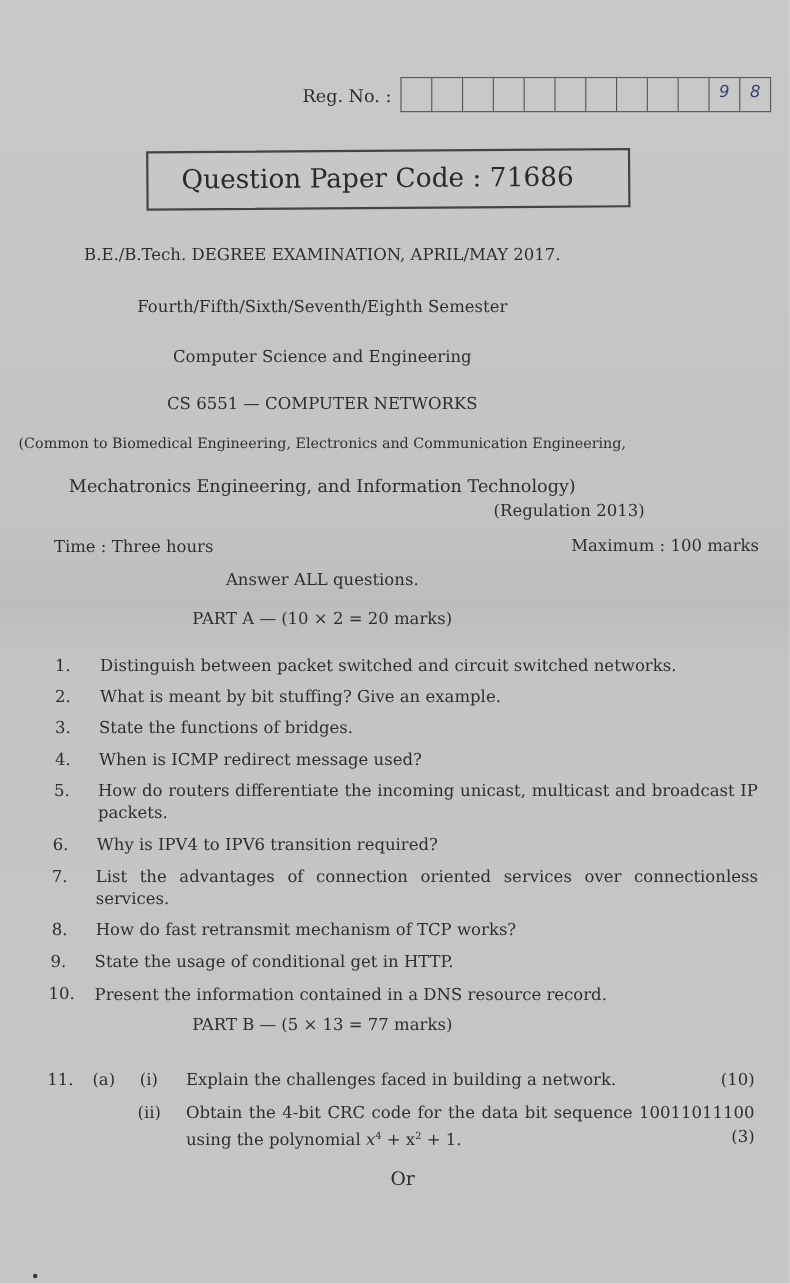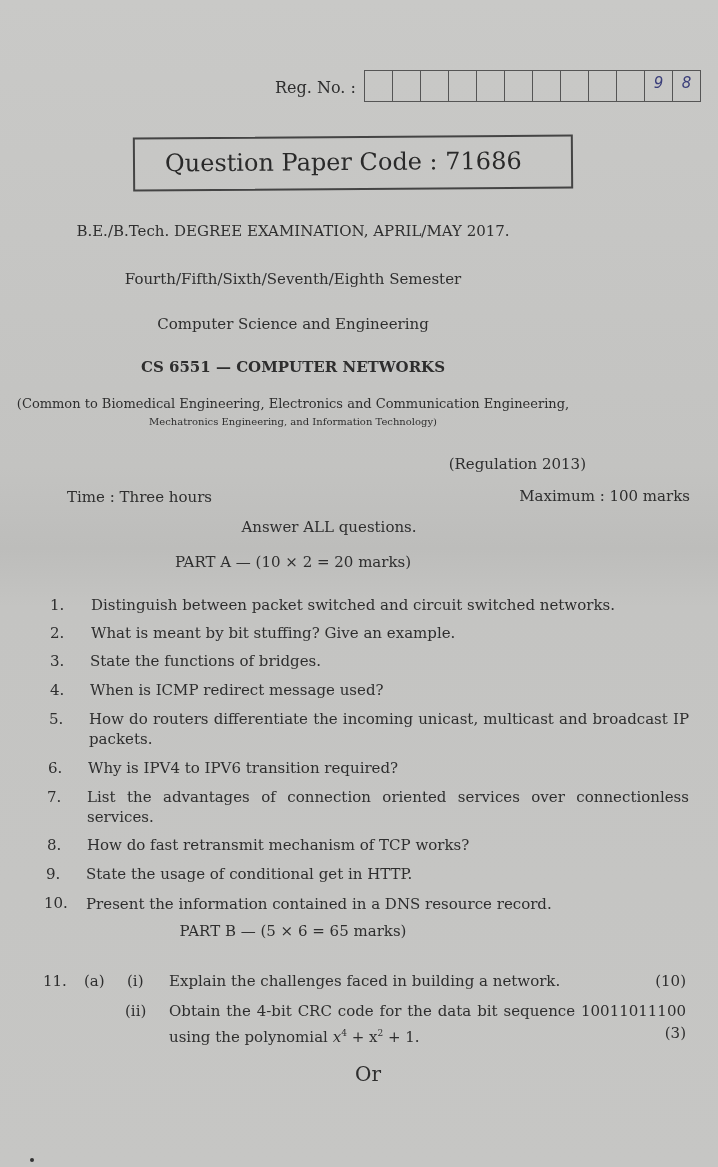--- a/index.html
+++ b/index.html
@@ -11,21 +11,21 @@
     position: relative;
   }
   .abs { position: absolute; }
   .reg-label { left: 275px; top: 78px; font-size: 16px; }
   .reg-boxes { left: 364px; top: 70px; display: flex; border: 1px solid #555; }
   .reg-box { width: 27px; height: 30px; border-right: 1px solid #555; font-family: "DejaVu Sans", sans-serif; color: #3b3f7a; font-style: italic; font-size: 15px; text-align: center; line-height: 24px; }
   .reg-box:last-child { border-right: none; }
   .code-box { left: 133px; top: 136px; width: 436px; height: 50px; border: 2px solid #444; transform: rotate(-0.4deg); }
   .code-text { position: absolute; left: 30px; top: 10px; font-size: 24px; color: #2a2a2a; }
   .center { left: 0; width: 586px; text-align: center; font-size: 15px; }
-  .line { font-size: 15px; margin-left: 18px; }
+  .line { font-size: 15px; }
   .q-num { position: absolute; font-size: 15px; }
   .q-text { position: absolute; font-size: 15px; line-height: 20px; }
   .marks { position: absolute; font-size: 15px; margin-left: 15px; }
   .justify { text-align: justify; text-align-last: justify; }
   .sup { font-size: 9px; vertical-align: super; }
   .dot { left: 30px; top: 1158px; width: 4px; height: 4px; background: #333; border-radius: 50%; }
 </style>
 </head>
 <body>
 
@@ -45,27 +45,27 @@
   <div class="reg-box">8</div>
 </div>
 
 <div class="abs code-box">
   <div class="code-text">Question Paper Code : 71686</div>
 </div>
 
 <div class="abs center" style="top:222px;">B.E./B.Tech. DEGREE EXAMINATION, APRIL/MAY 2017.</div>
 <div class="abs center" style="top:270px;">Fourth/Fifth/Sixth/Seventh/Eighth Semester</div>
 <div class="abs center" style="top:315px;">Computer Science and Engineering</div>
-<div class="abs center" style="top:358px;font-weight:bold;">CS 6551 — COMPUTER NETWORKS</div>
+<div class="abs center" style="top:358px;">CS 6551 — COMPUTER NETWORKS</div>
 <div class="abs center" style="top:396px; font-size:13px;">(Common to Biomedical Engineering, Electronics and Communication Engineering,</div>
-<div class="abs center" style="top:416px; font-size:10px;">Mechatronics Engineering, and Information Technology)</div>
+<div class="abs center" style="top:432px; font-size:16px;">Mechatronics Engineering, and Information Technology)</div>
 <div class="abs center" style="top:455px;text-align:right;">(Regulation 2013)</div>
 <div class="abs line" style="left:49px; top:488px;">Time : Three hours</div>
 <div class="abs line" style="right:28px; top:487px;">Maximum : 100 marks</div>
-<div class="abs center" style="top:518px;margin-left:36px;">Answer ALL questions.</div>
+<div class="abs center" style="top:518px;">Answer ALL questions.</div>
 
 <div class="abs center" style="top:553px;">PART A — (10 × 2 = 20 marks)</div>
 
 <div>
   <span class="q-num" style="left:50px; top:596px;">1.</span>
   <span class="q-text" style="left:91px; top:595px;">Distinguish between packet switched and circuit switched networks.</span>
 </div>
 <div>
   <span class="q-num" style="left:50px; top:624px;">2.</span>
   <span class="q-text" style="left:91px; top:623px;">What is meant by bit stuffing? Give an example.</span>
@@ -98,30 +98,30 @@
 </div>
 <div>
   <span class="q-num" style="left:46px; top:865px;">9.</span>
   <span class="q-text" style="left:86px; top:864px;">State the usage of conditional get in HTTP.</span>
 </div>
 <div>
   <span class="q-num" style="left:44px; top:894px;">10.</span>
   <span class="q-text" style="left:86px; top:894px;">Present the information contained in a DNS resource record.</span>
 </div>
 
-<div class="abs center" style="top:922px;">PART B — (5 × 6 = 65 marks)</div>
+<div class="abs center" style="top:922px;">PART B — (5 × 13 = 77 marks)</div>
 
 <div>
   <span class="q-num" style="left:43px; top:972px;">11.</span>
   <span class="q-num" style="left:84px; top:972px;">(a)</span>
   <span class="q-num" style="left:127px; top:972px;">(i)</span>
   <span class="q-text" style="left:169px; top:971px;">Explain the challenges faced in building a network.</span>
   <span class="marks" style="right:32px; top:972px;">(10)</span>
 
   <span class="q-num" style="left:125px; top:1002px;">(ii)</span>
   <span class="q-text justify" style="left:169px; top:1001px; width:517px;">Obtain the 4-bit CRC code for the data bit sequence 10011011100</span>
   <span class="q-text" style="left:169px; top:1023px;"><span>using the polynomial </span><i>x</i><span class="sup">4</span><span> + x</span><span class="sup">2</span><span> + 1.</span></span>
   <span class="marks" style="right:32px; top:1024px;">(3)</span>
 </div>
 
-<div class="abs" style="left:355px; top:1062px; font-size:20px;">Or</div>
+<div class="abs" style="left:355px; top:1062px; font-size:17px;">Or</div>
 
 <div class="abs dot"></div>
 
 </body></html>

